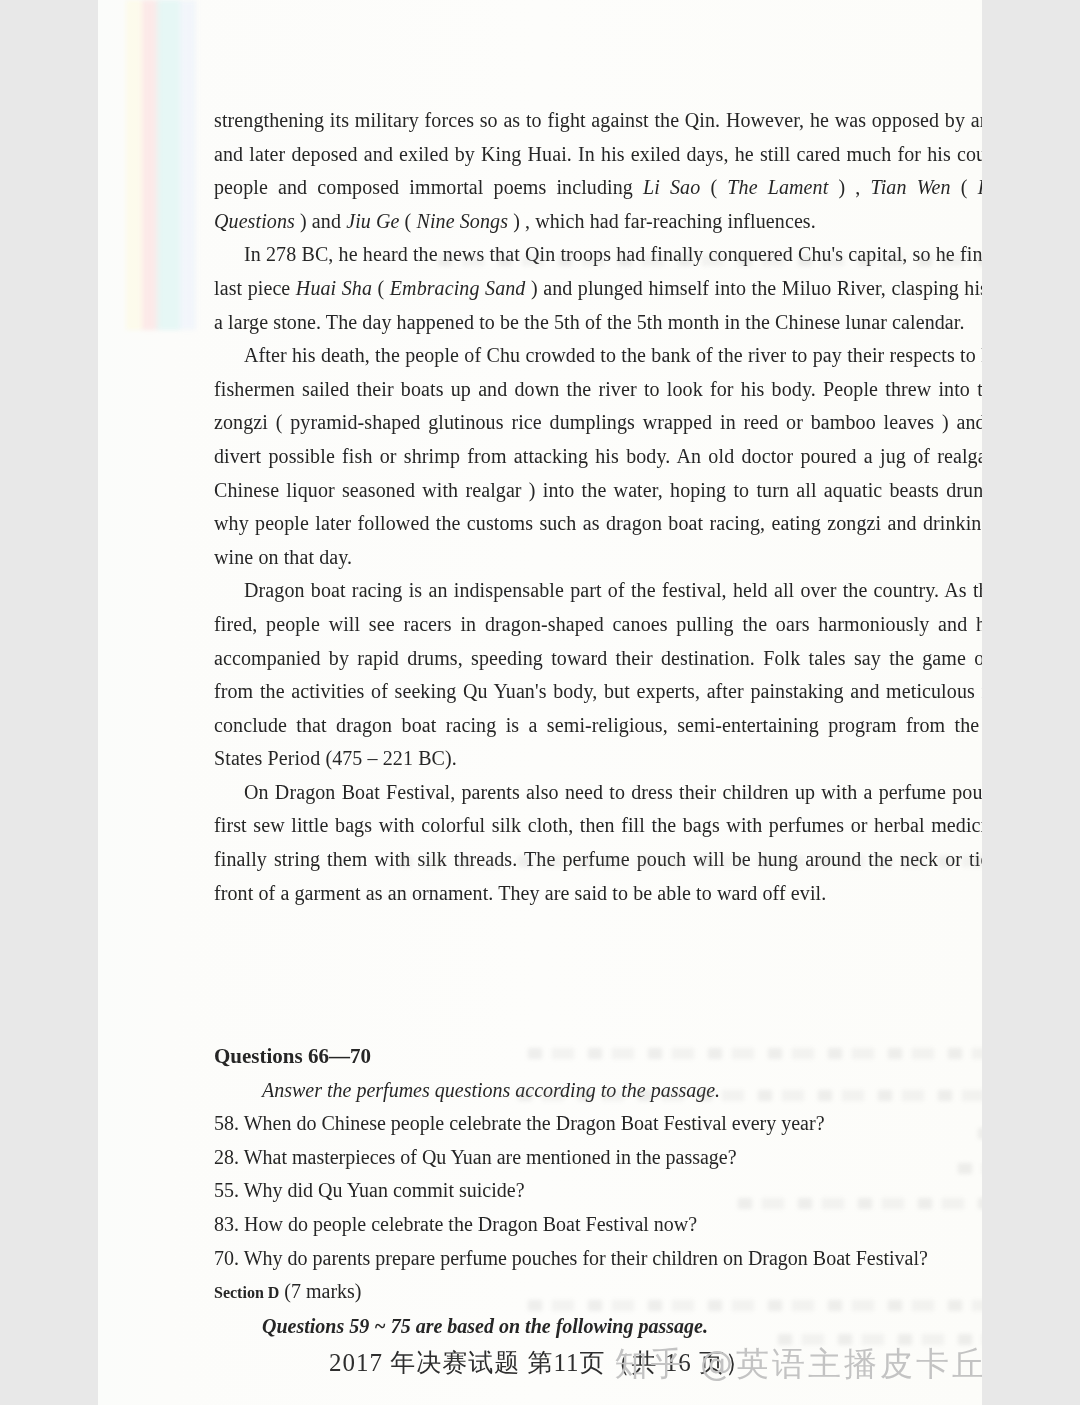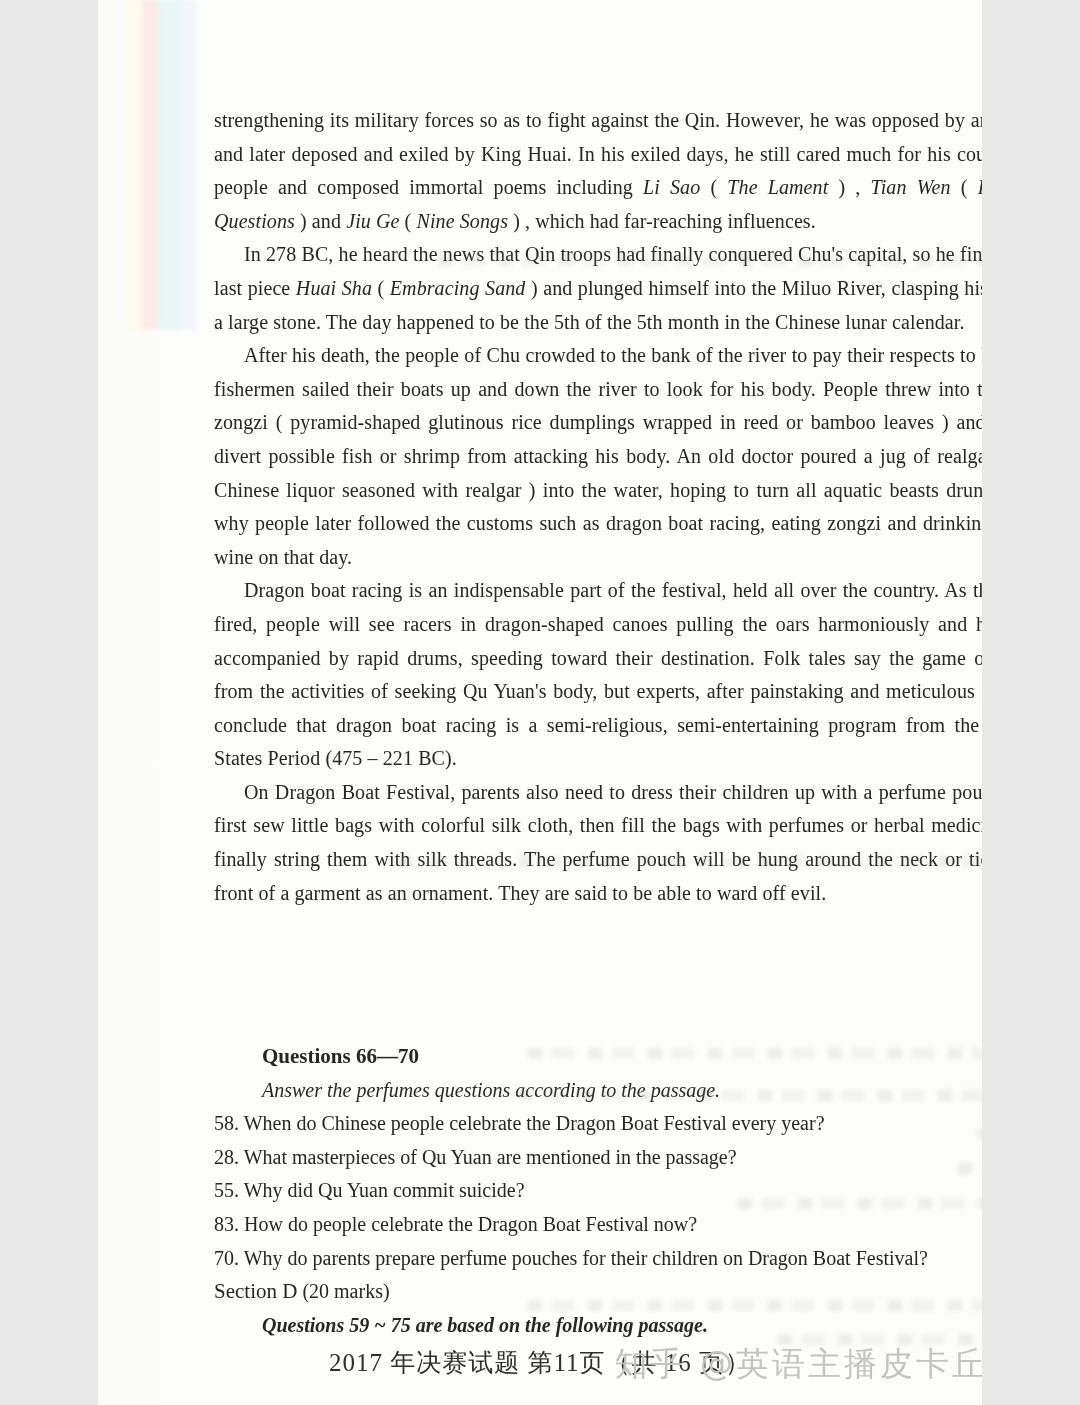--- a/index.html
+++ b/index.html
@@ -33,25 +33,25 @@
     line-height:33.6px;
     text-align:justify;
     letter-spacing:.1px;
   }
   .para.indent{text-indent:30px;font-family:Liberation Serif, serif;}
   em{font-style:italic;}
   .q-block{
     position:absolute;left:116px;top:1040px;width:850px;
     font-size:20px;line-height:33.6px;
   }
-  .q-heading{font-weight:bold;font-size:21px;margin-left:48px;}
+  .q-heading{font-weight:bold;font-size:21px;}
   .q-instruction{font-style:italic;padding-left:48px;}
   .q-instruction.bold-italic{font-weight:600;}
   .q-line{white-space:nowrap;}
-  .section-line .bold{font-weight:normal;font-size:21px;}
+  .section-line .bold{font-weight:bold;font-size:16px;}
   .footer{
     position:absolute;left:0;right:0;top:1346px;
     text-align:center;
     font-size:25px;color:#2e2e2e;
     letter-spacing:1px;
   }
   .watermark{
     position:absolute;right:-6px;top:1342px;
     font-family:"DejaVu Sans","Liberation Sans",sans-serif;
     font-size:33px;color:#c3c3c3;
@@ -85,21 +85,21 @@
   <div class="q-block">
     <div class="q-heading">Questions 66—70</div>
     <div class="q-instruction">Answer the perfumes questions according to the passage.</div>
     <div id="questions-list">
         <div class="q-line">58. When do Chinese people celebrate the Dragon Boat Festival every year?</div>
         <div class="q-line">28. What masterpieces of Qu Yuan are mentioned in the passage?</div>
         <div class="q-line">55. Why did Qu Yuan commit suicide?</div>
         <div class="q-line">83. How do people celebrate the Dragon Boat Festival now?</div>
         <div class="q-line">70. Why do parents prepare perfume pouches for their children on Dragon Boat Festival?</div>
       </div>
-    <div class="section-line"><span class="bold">Section D</span><span> (20 marks)</span></div>
+    <div class="section-line"><span class="bold">Section D</span><span> (7 marks)</span></div>
     <div class="q-instruction bold-italic">Questions 59 ~ 75 are based on the following passage.</div>
   </div>
 
   <div class="smudge" style="left:340px;top:255px;width:600px"></div>
   <div class="smudge" style="left:300px;top:856px;width:640px"></div>
   <div class="smudge" style="left:430px;top:1048px;width:520px"></div>
   <div class="smudge" style="left:420px;top:1090px;width:540px"></div>
   <div class="smudge" style="left:880px;top:1128px;width:160px"></div>
   <div class="smudge" style="left:860px;top:1163px;width:180px"></div>
   <div class="smudge" style="left:640px;top:1198px;width:400px"></div>

